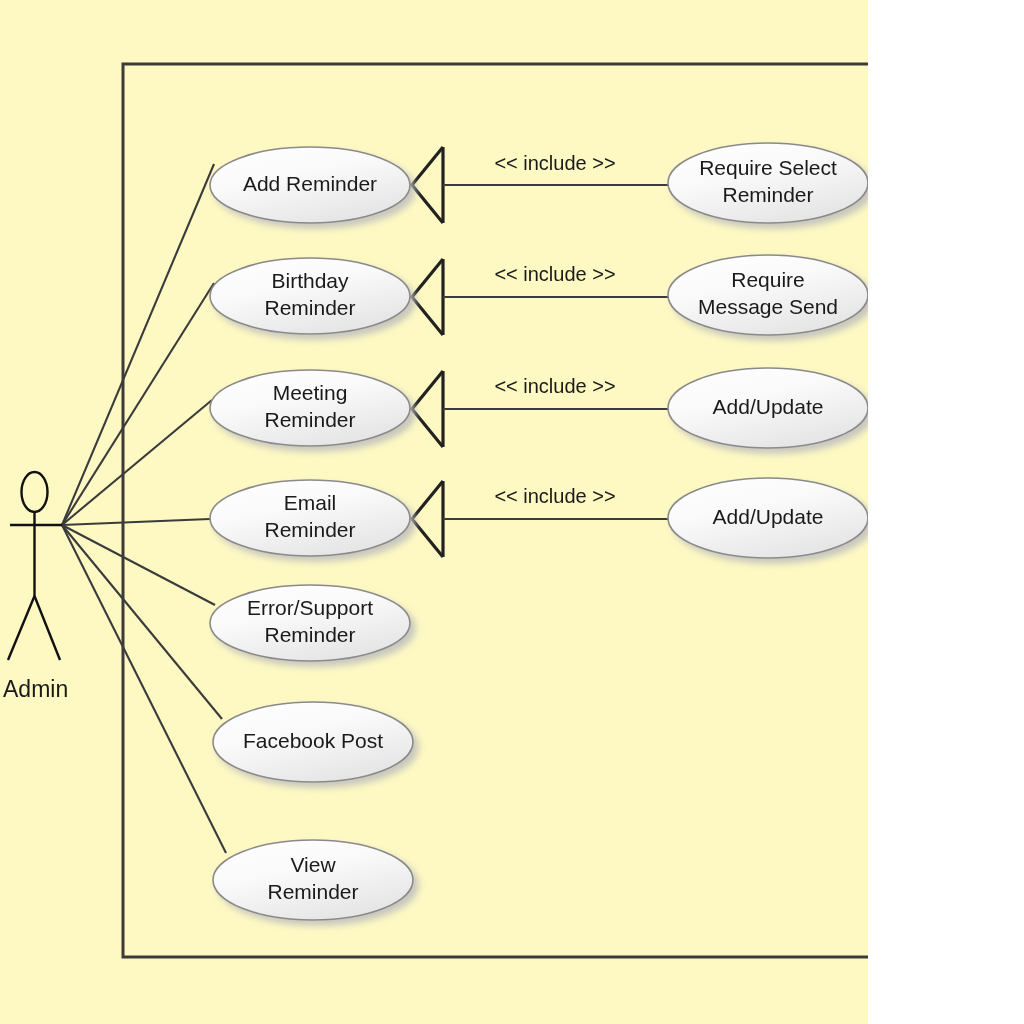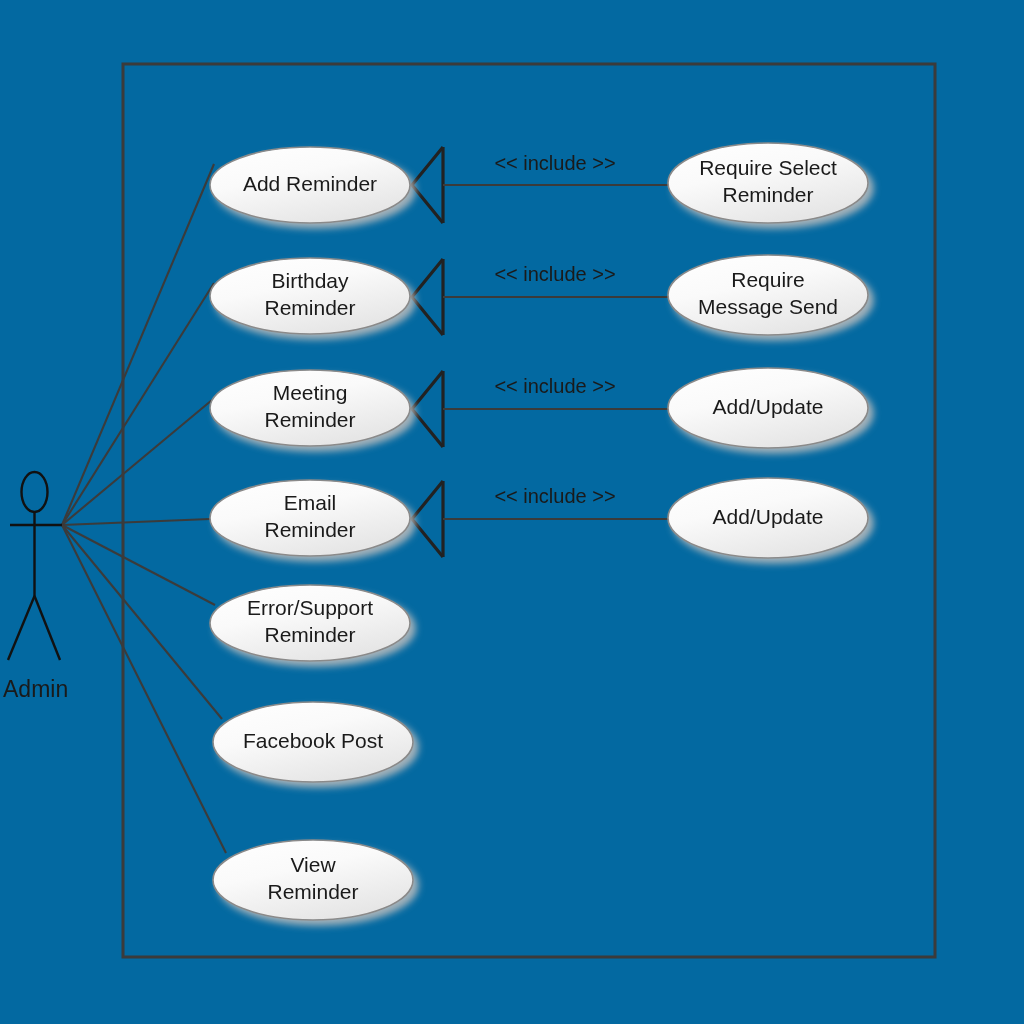--- a/index.html
+++ b/index.html
@@ -2,23 +2,23 @@
 <html><head>
 <meta charset="utf-8">
 <style>
   html, body {
     margin: 0;
     padding: 0;
     background: #ffffff;
   }
   #canvas {
     position: relative;
-    width: 1024px;
+    width: 868px;
     height: 1024px;
-    background: #0369a1;
+    background: #fef9c3;
     font-family: "Liberation Sans", sans-serif;
     overflow: hidden;
   }
   #diagram-svg {
     position: absolute;
     top: 0;
     left: 0;
     width: 1024px;
     height: 1024px;
   }

